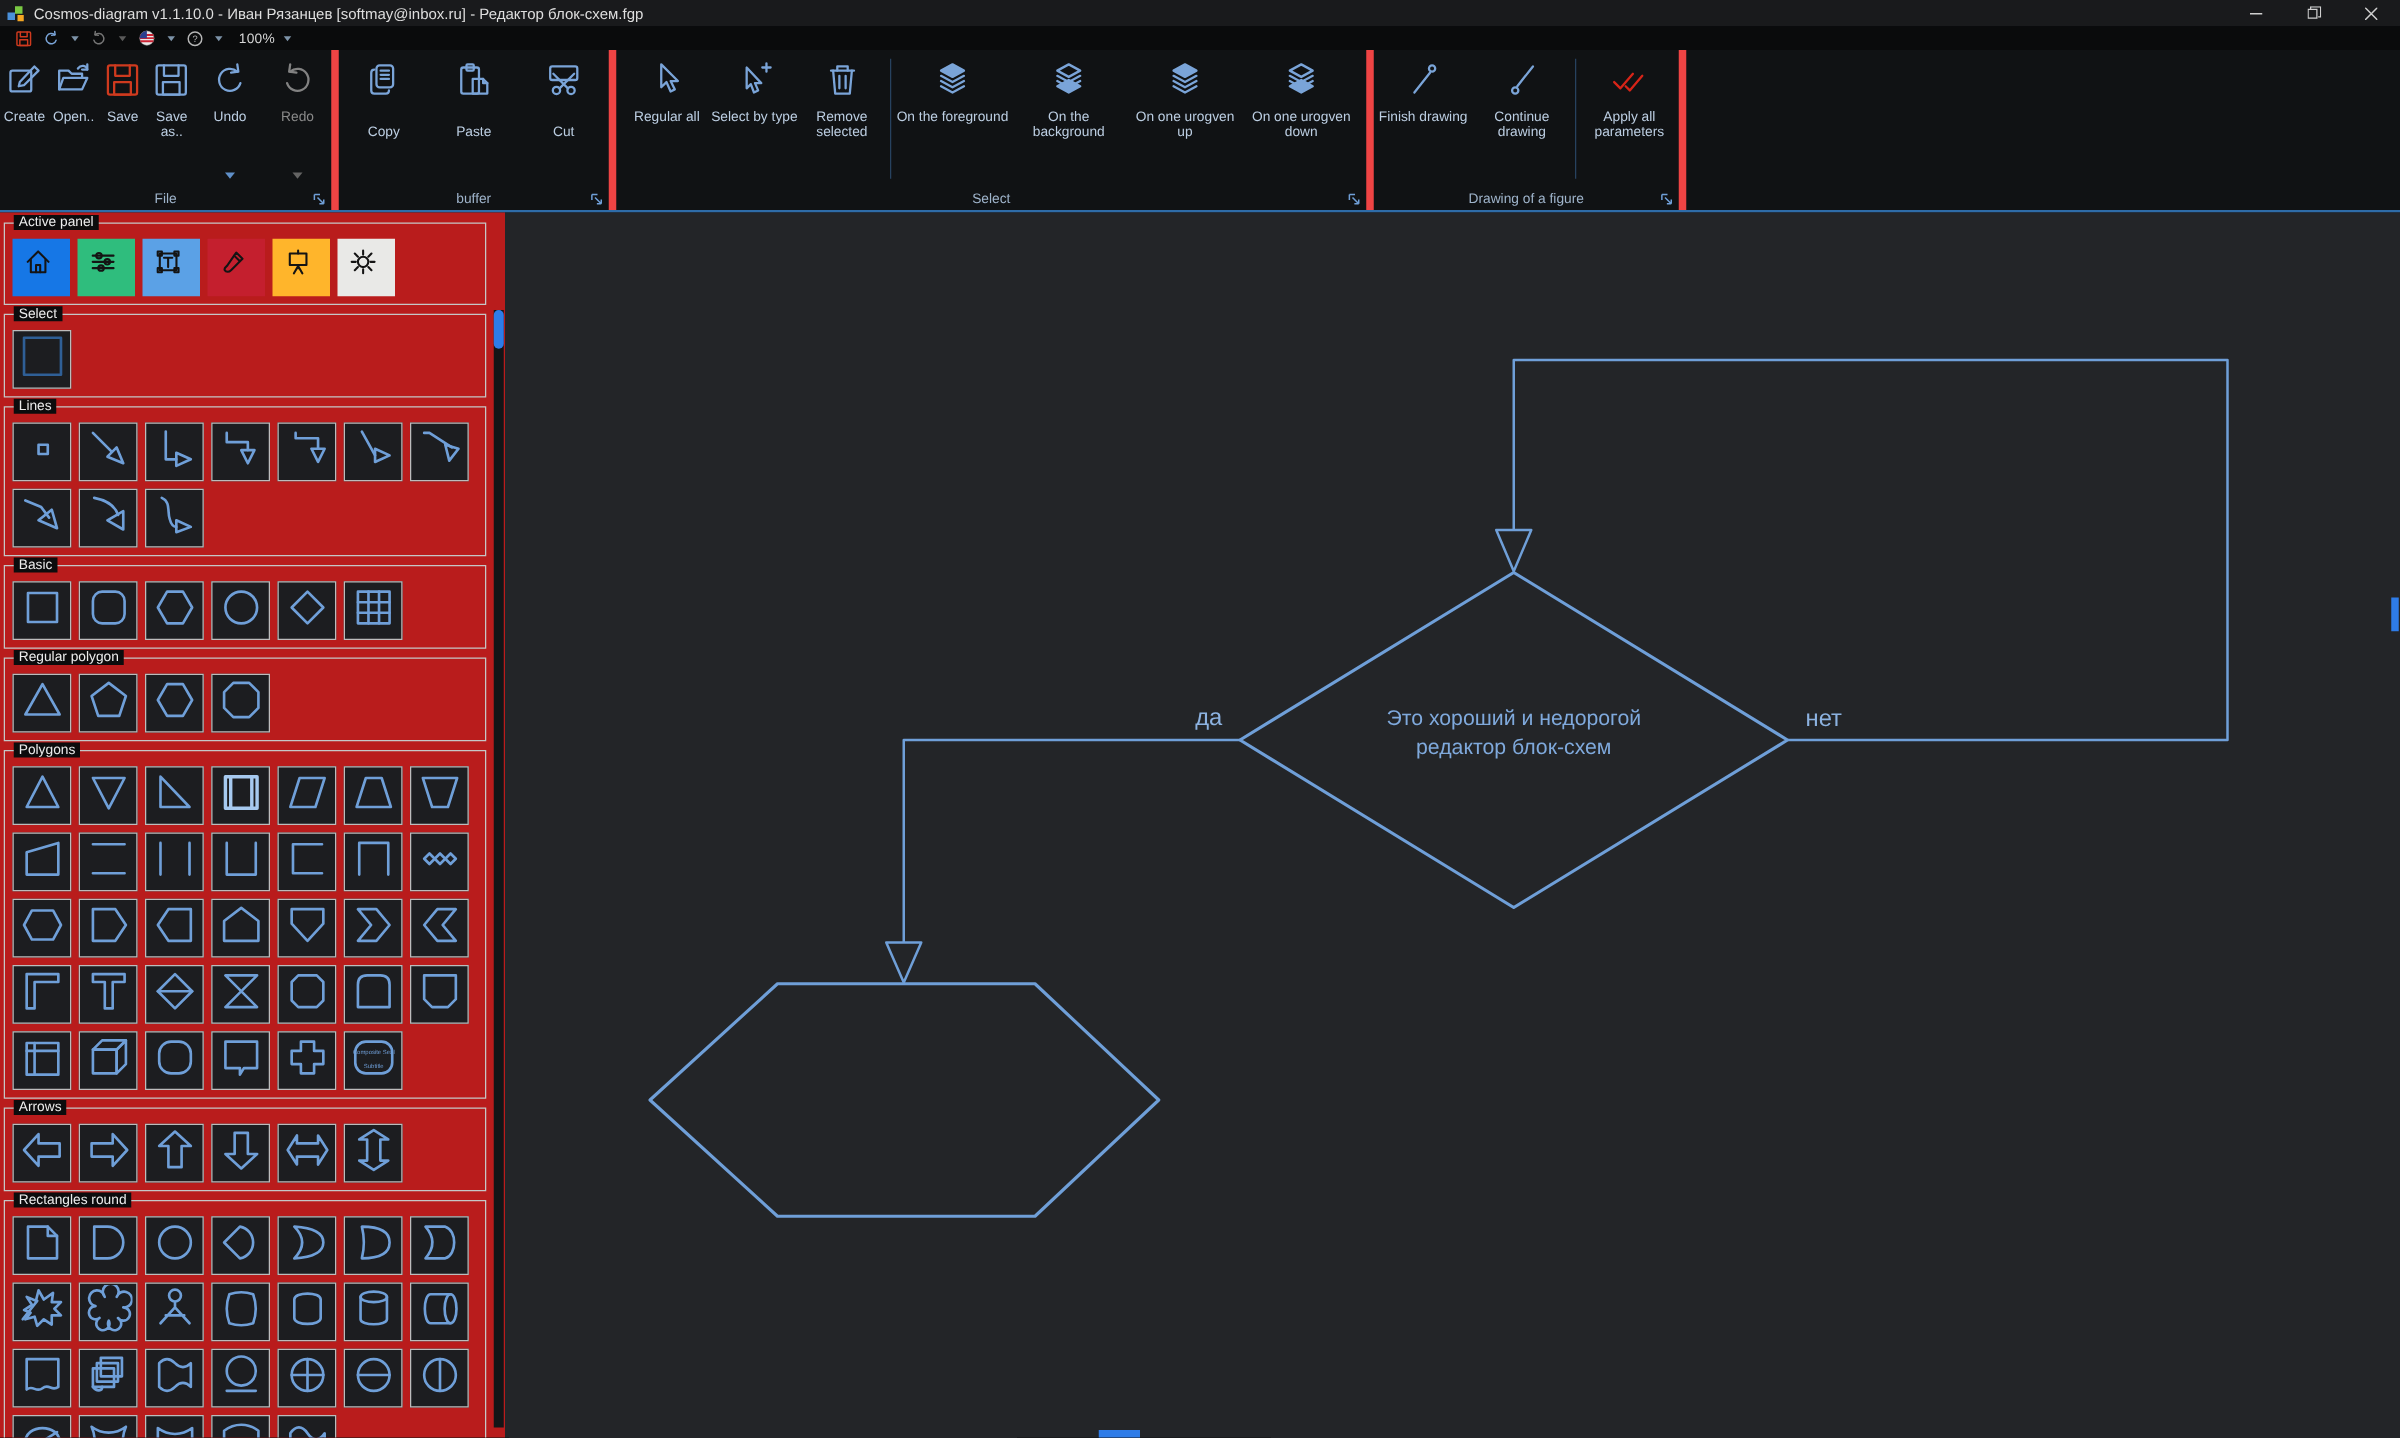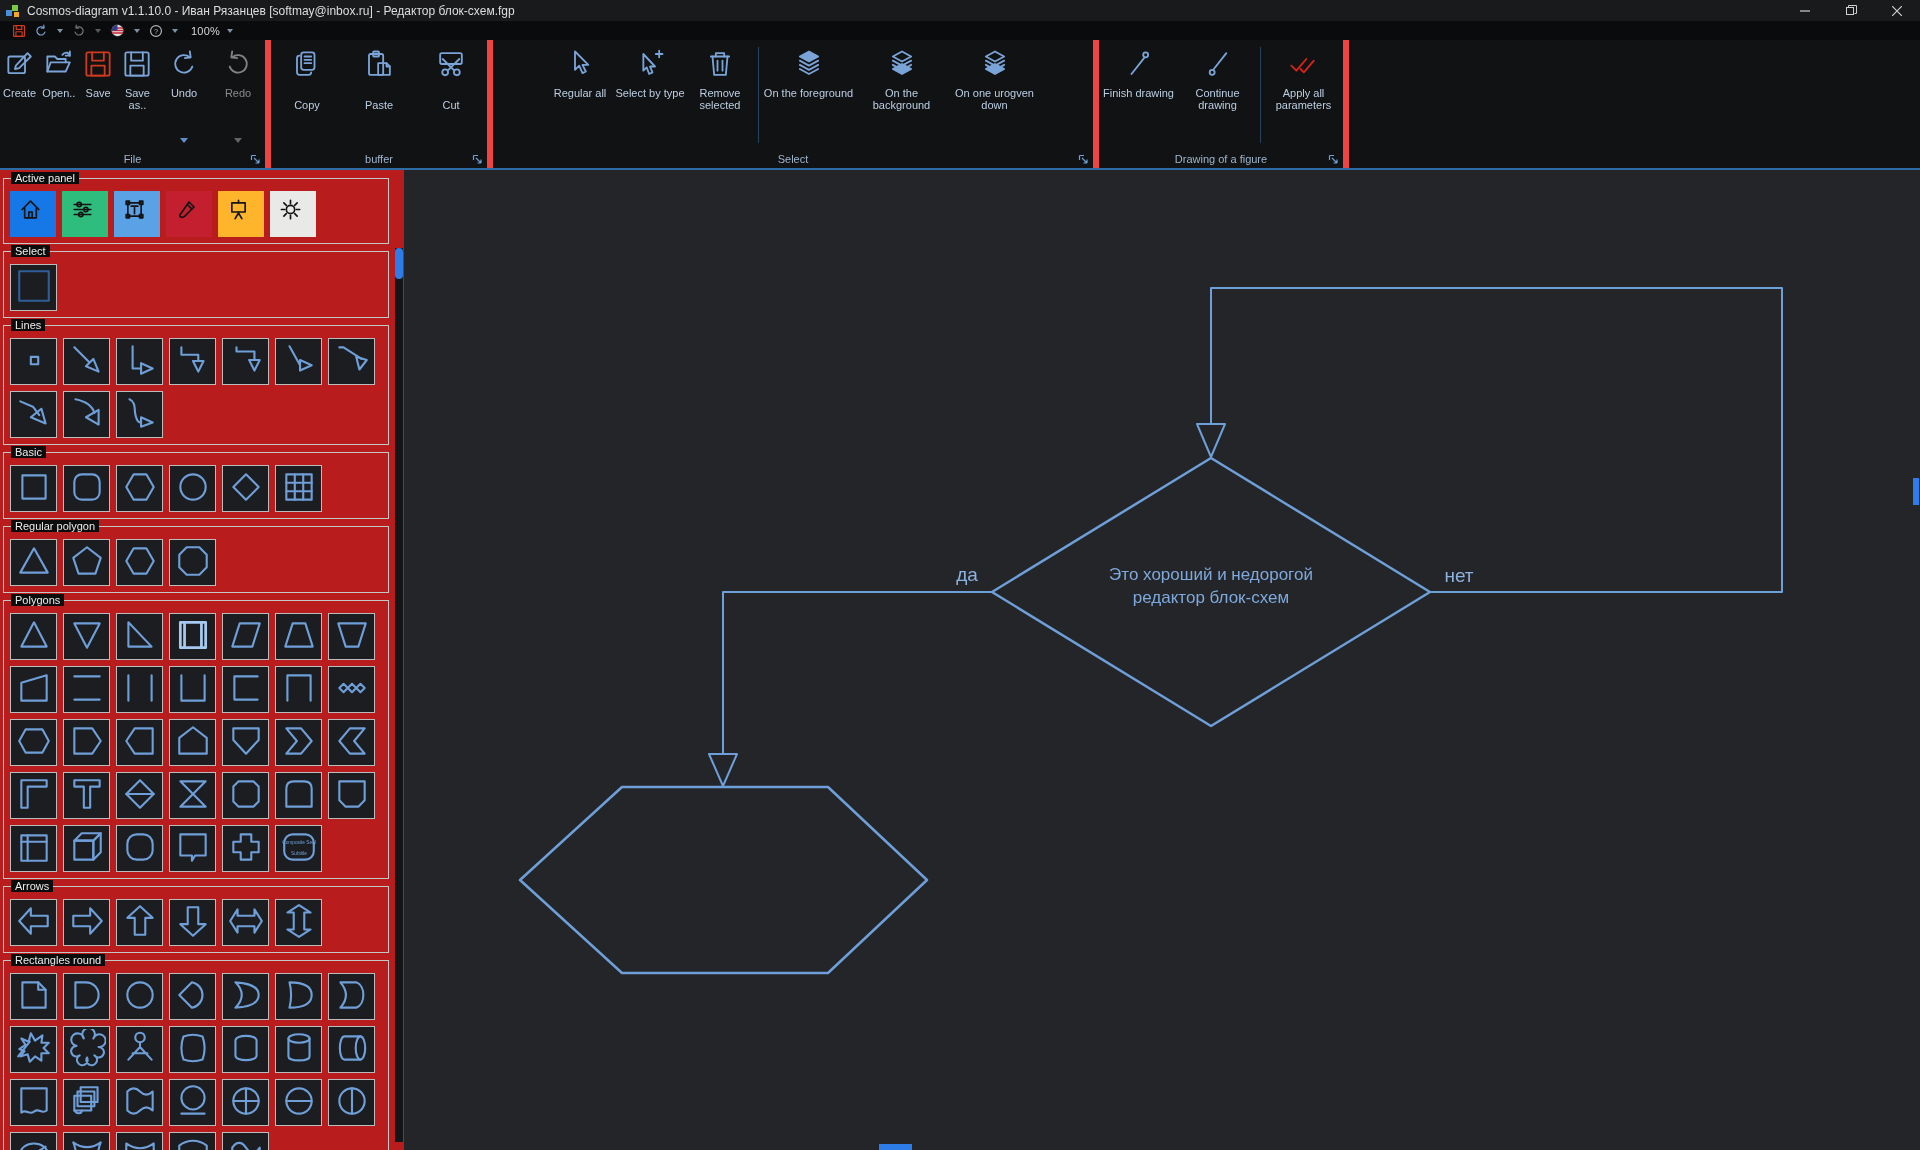--- a/index.html
+++ b/index.html
@@ -264,20 +264,27 @@
             <div class="lbl">On the foreground</div>
           </div>
           <div class="rb-item i-background">
             <span class="rb-ic"><svg viewBox="0 0 36 36" class="rbi">
                 <polygon points="18,3 29,9 18,15 7,9"></polygon>
                 <path d="M7 14 L18 20 L29 14 M7 19 L18 25 L29 19"></path>
                 <polygon class="fil" points="7,24 18,30 29,24 18,18"></polygon>
               </svg></span>
             <div class="lbl">On the background</div>
           </div>
+          <div class="rb-item i-level-up">
+            <span class="rb-ic"><svg viewBox="0 0 36 36" class="rbi">
+                <polygon class="fil" points="18,3 29,9 18,15 7,9"></polygon>
+                <path d="M7 14 L18 20 L29 14 M7 19 L18 25 L29 19 M7 24 L18 30 L29 24"></path>
+              </svg></span>
+            <div class="lbl">On one urogven up</div>
+          </div>
           <div class="rb-item i-level-down">
             <span class="rb-ic"><svg viewBox="0 0 36 36" class="rbi">
                 <polygon points="18,3 29,9 18,15 7,9"></polygon>
                 <path d="M7 14 L18 20 L29 14 M7 19 L18 25 L29 19"></path>
                 <polygon class="fil" points="7,24 18,30 29,24 18,18"></polygon>
               </svg></span>
             <div class="lbl">On one urogven down</div>
           </div>
         </div>
         <div class="rb-footer">

